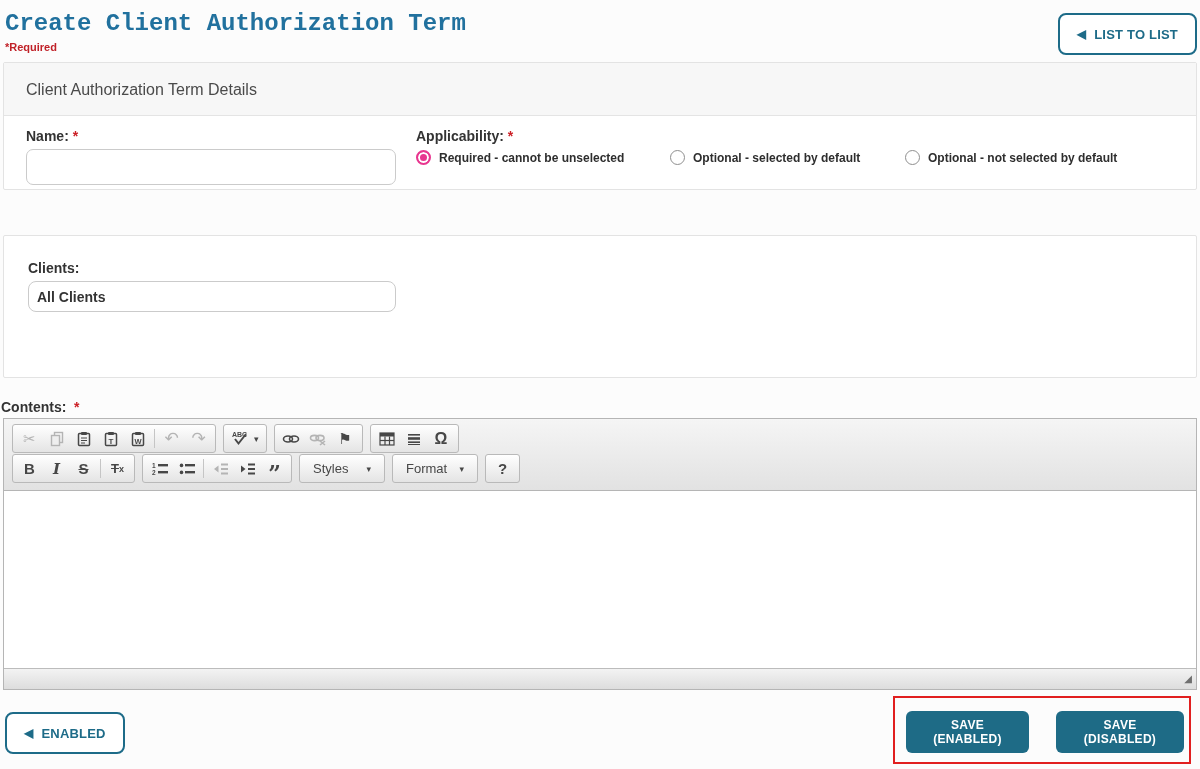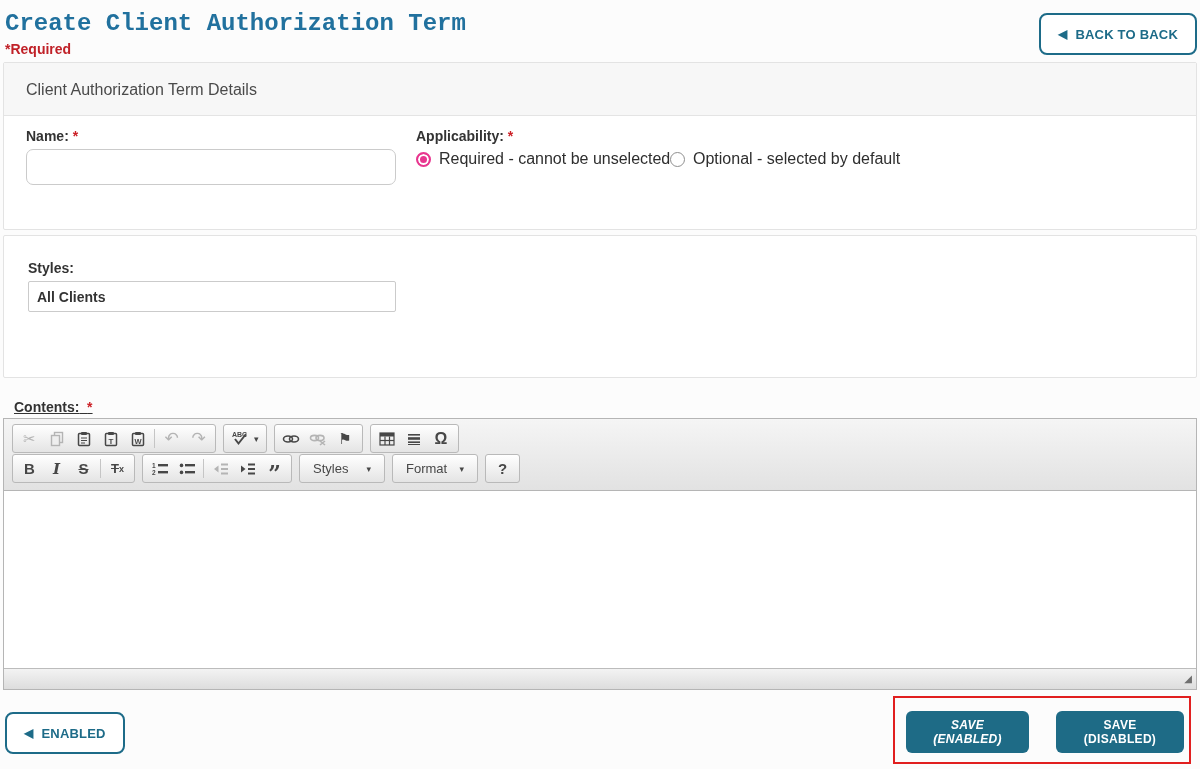--- a/index.html
+++ b/index.html
@@ -3,56 +3,56 @@
 <meta charset="utf-8">
 <style>
   * { margin:0; padding:0; box-sizing:border-box; }
   html,body { width:1200px; height:769px; overflow:hidden; }
   body {
     font-family:"Liberation Sans","DejaVu Sans",sans-serif;
     background:#fcfcfc; color:#333; position:relative;
   }
   
   .page-title { position:absolute; left:5px; top:10px; font-size:24px; font-weight:600; color:#21719e;font-family:Liberation Mono, monospace; }
-  .required-note { position:absolute; left:5px; top:41px; font-size:14px; font-weight:700; color:#c02128; }
+  .required-note { position:absolute; left:5px; top:41px; font-size:11px; font-weight:700; color:#c02128; }
   .btn-outline {
     display:inline-flex; align-items:center; gap:8px; justify-content:center;
     background:#fff; border:2px solid #1d6b88; border-radius:8px; color:#1d6b88;
     font-size:13px; font-weight:700; height:42px; padding:0 17px; cursor:pointer; letter-spacing:.2px;
   }
   .btn-outline .tri { font-size:12px; line-height:1; }
   #back-btn { position:absolute; top:13px; right:3px; }
   
   .panel { position:absolute; left:3px; right:3px; background:#fff; border:1px solid #e3e3e3; border-radius:2px; }
   .panel-header {
     height:53px; line-height:53px; background:#f7f7f7; border-bottom:1px solid #e4e4e4;
     padding-left:22px; font-size:16px; color:#4a4a4a;
   }
-  #panel-details { top:62px; height:168px; }
+  #panel-details { top:62px; height:128px; }
   #panel-applicability { top:235px; height:143px; }
   .panel-body { position:relative; height:calc(100% - 54px); }
   .field-label { font-size:14px; font-weight:700; color:#333; }
   .req-star { color:#cc2127; font-weight:700; }
   .text-input {
     border:1px solid #cbcbcb; background:#fff; font-family:inherit; font-size:14px; color:#333; outline:none;
   }
   #name-label { position:absolute; left:22px; top:12px; }
   #name-input { position:absolute; left:22px; top:33px; width:370px; height:36px; border-radius:7px; padding:0 10px; }
   #selectability-label { position:absolute; left:412px; top:12px; }
   .radio-item { position:absolute; top:34px; display:flex; align-items:center; gap:8px; cursor:pointer; }
-  .radio-item .radio-label { font-size:16px; font-weight:400; color:#2e2e2e; }
+  .radio-item .radio-label { font-size:12px; font-weight:700; color:#2e2e2e; }
   .radio-circle {
     width:15px; height:15px; border-radius:50%; background:#fff; border:1px solid #8f8f8f; flex:0 0 auto;
   }
   .radio-circle.checked { border:2px solid #e8368f; background:#e8368f; box-shadow:inset 0 0 0 2px #fff; }
   #radio-0 { left:412px; } #radio-1 { left:666px;align-items:center; } #radio-2 { left:901px; }
   #client-label { position:absolute; left:24px; top:24px; }
-  #client-input { position:absolute; left:24px; top:45px; width:368px; height:31px; border-radius:2px; padding:0 8px; font-weight:600; }
+  #client-input { position:absolute; left:24px; top:45px; width:368px; height:31px; border-radius:8px; padding:0 8px; font-weight:600; }
   
-  #contents-label { position:absolute; left:14px; top:399px;text-decoration:underline; }
+  #contents-label { position:absolute; left:1px; top:399px; }
   #editor { position:absolute; left:3px; right:3px; top:418px; height:272px; border:1px solid #b5b5b5; background:#fff; display:flex; flex-direction:column; }
   #toolbar {
     background:linear-gradient(#f5f5f5,#e2e2e2); border-bottom:1px solid #b5b5b5; padding:5px 8px 6px;
   }
   .tb-row { display:flex; align-items:center; height:29px; margin-bottom:1px; }
   .tb-group {
     display:inline-flex; align-items:center; height:29px; padding:0 3px; margin-right:7px;
     background:linear-gradient(#ffffff,#e4e4e4); border:1px solid #b9b9b9; border-radius:3px;
   }
   .tb-btn {
@@ -85,32 +85,32 @@
     display:flex; align-items:center; justify-content:flex-end; padding-right:4px;
   }
   .resize-glyph { font-size:10px; color:#6f6f6f; cursor:se-resize; line-height:1; }
   
   #cancel-btn { position:absolute; left:5px; top:712px; }
   #annotation-box { position:absolute; left:893px; top:696px; width:298px; height:68px; border:2px solid #e11f1f; }
   .btn-solid {
     position:absolute; top:711px; height:42px; border:none; border-radius:6px; background:#1e6b86; color:#fff;
     font-family:inherit; font-size:12px; font-weight:700; letter-spacing:.3px; cursor:pointer; padding:0 16px;
   }
-  #save-enabled-btn { left:906px; width:123px;font-style:italic; }
+  #save-enabled-btn { left:906px; width:123px; }
   #save-disabled-btn { left:1056px; width:128px; }
 </style>
 </head>
 <body>
 
 <h1 class="page-title">Create Client Authorization Term</h1>
 <div class="required-note">*Required</div>
 
 <button class="btn-outline" id="back-btn">
   <span class="tri">◀</span>
-  <span>BACK TO BACK</span>
+  <span>LIST TO LIST</span>
 </button>
 
 <section class="panel" id="panel-details">
   <div class="panel-header">Client Authorization Term Details</div>
   <div class="panel-body">
     <label class="field-label" id="name-label">
       <span>Name:</span>
       <span class="req-star">*</span>
     </label>
     <input class="text-input" id="name-input" type="text" value="" style="">
@@ -119,26 +119,30 @@
       <span class="req-star">*</span>
     </label>
     <span class="radio-item" id="radio-0">
       <span class="radio-circle checked"></span>
       <span class="radio-label">Required - cannot be unselected</span>
     </span>
     <span class="radio-item" id="radio-1">
       <span class="radio-circle"></span>
       <span class="radio-label">Optional - selected by default</span>
     </span>
+    <span class="radio-item" id="radio-2">
+      <span class="radio-circle"></span>
+      <span class="radio-label">Optional - not selected by default</span>
+    </span>
   </div>
 </section>
 
 <section class="panel" id="panel-applicability">
   <div class="panel-body">
-    <label class="field-label" id="client-label">Styles:</label>
+    <label class="field-label" id="client-label">Clients:</label>
     <input class="text-input" id="client-input" type="text" value="All Clients" style="">
   </div>
 </section>
 
 <label class="field-label" id="contents-label">
   <span>Contents:</span>&nbsp;
   <span class="req-star">*</span>
 </label>
 
 <div id="editor">

